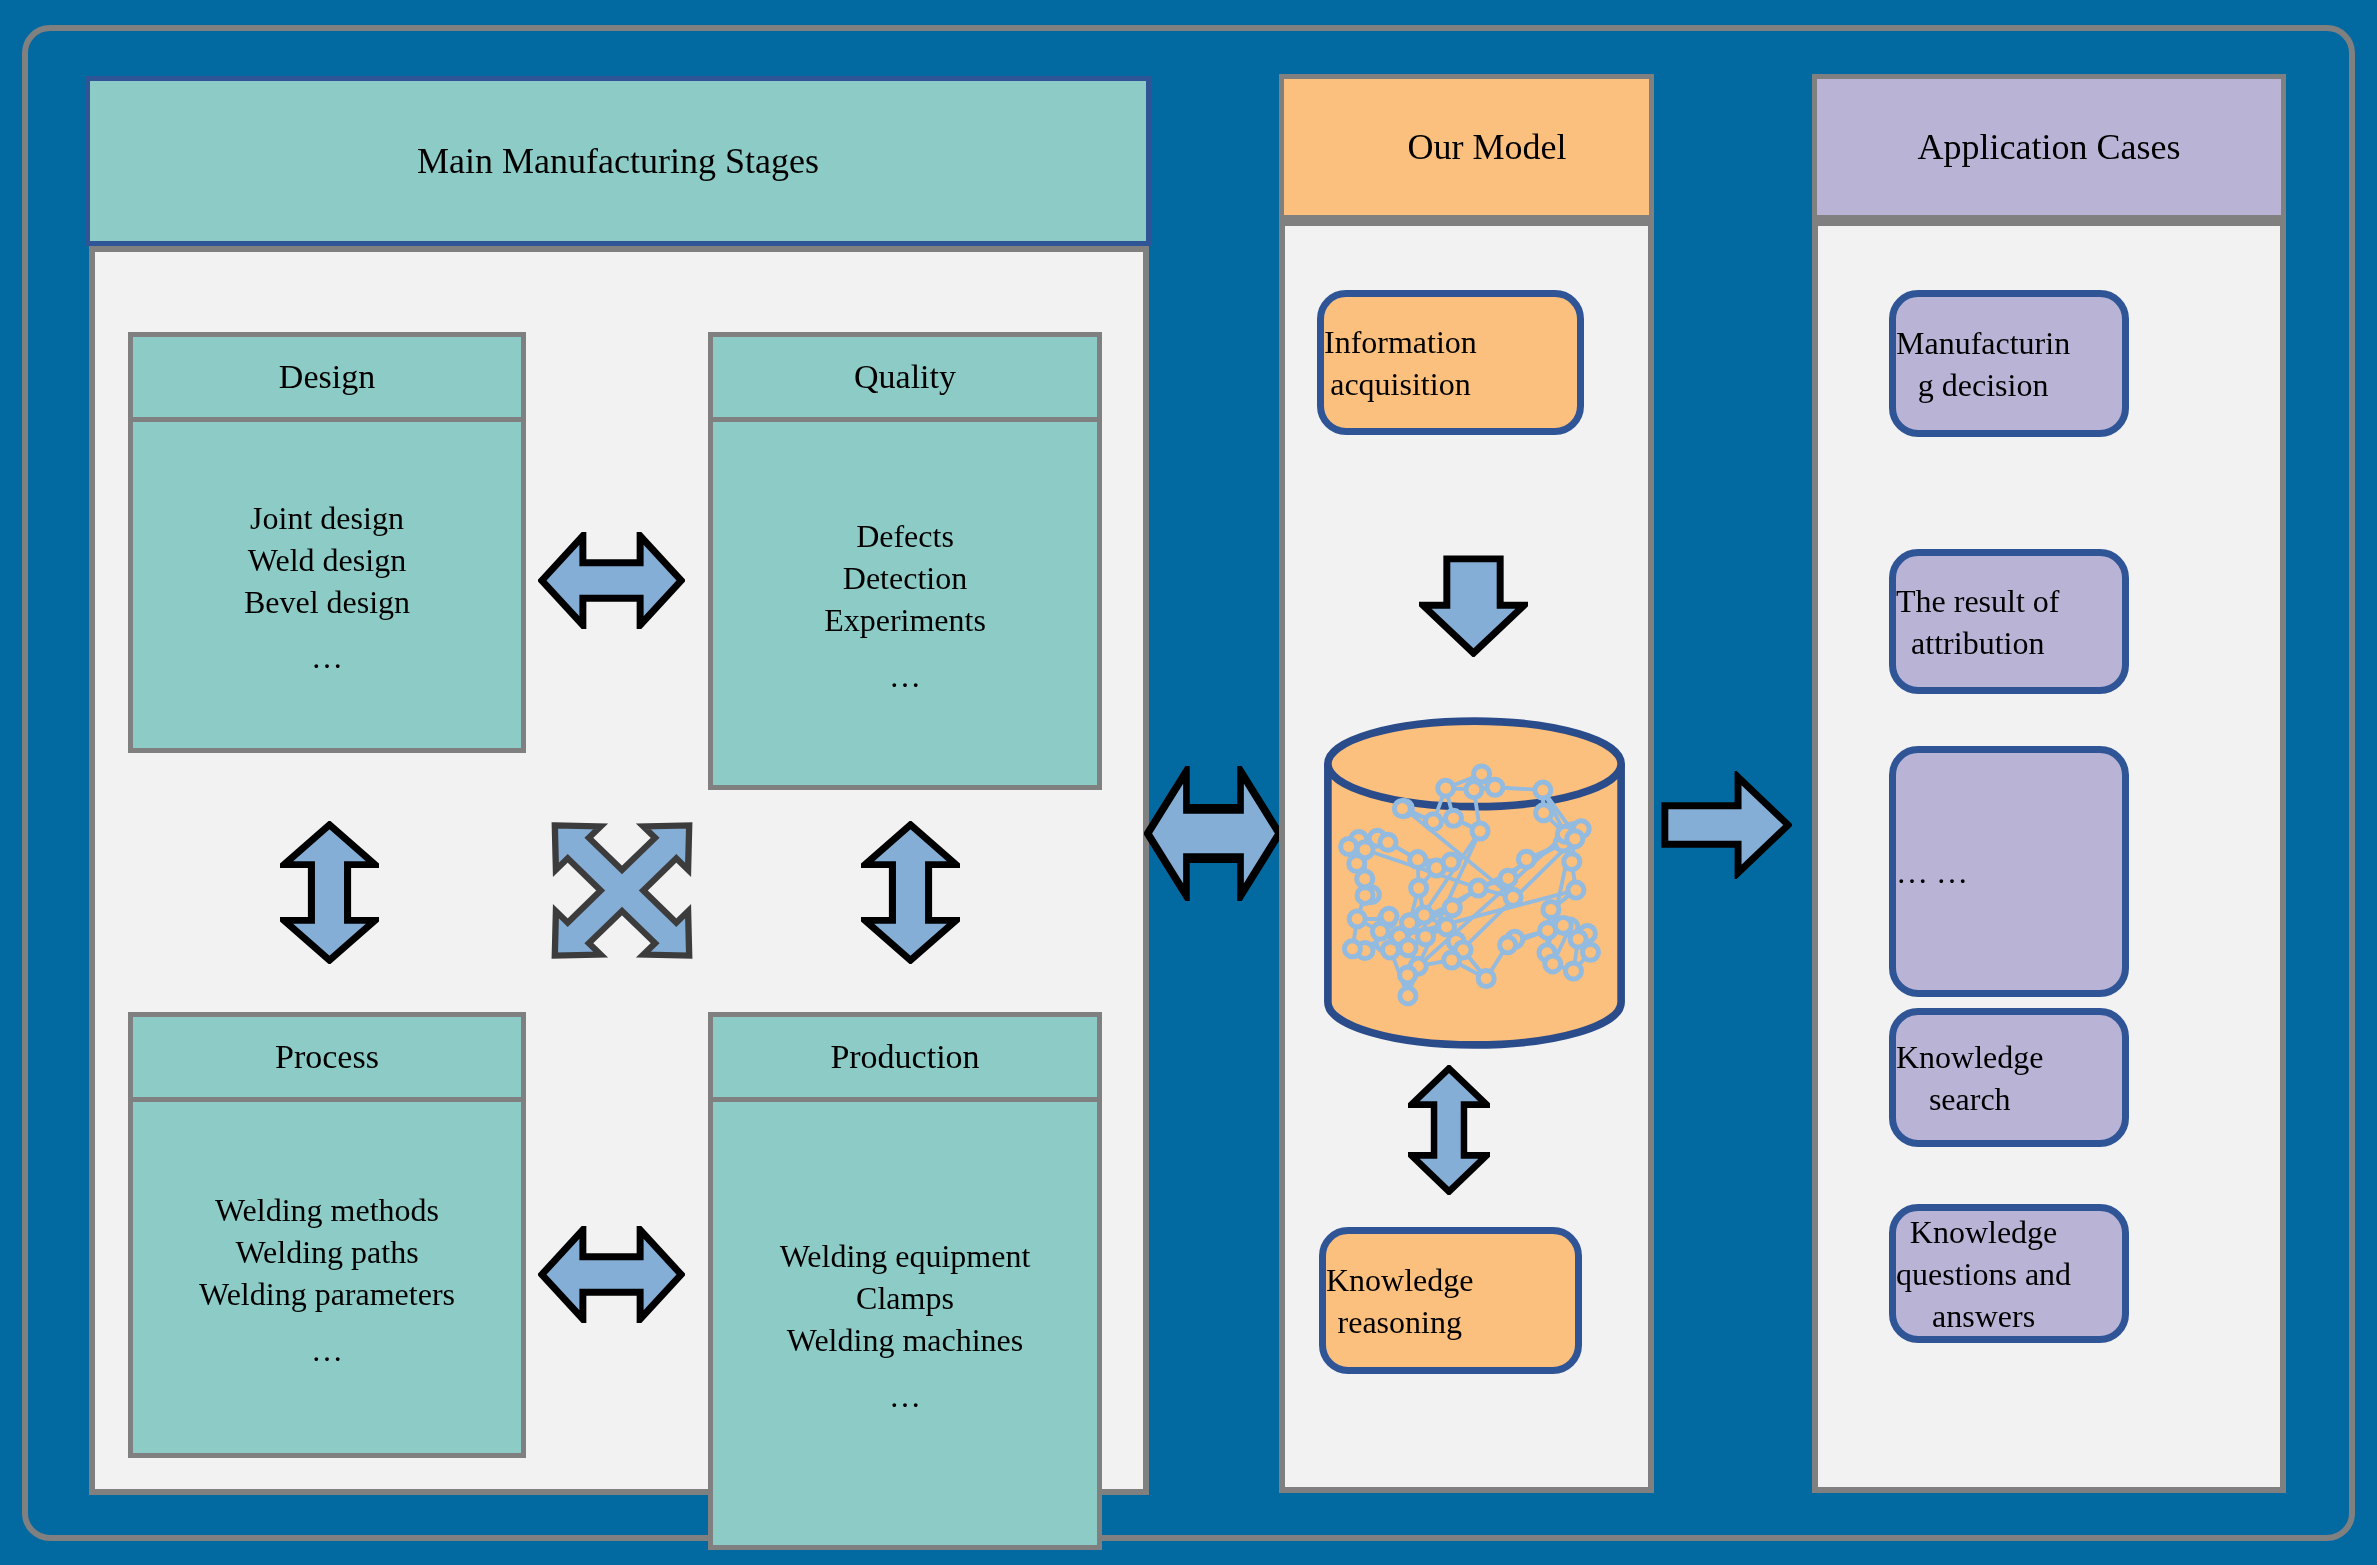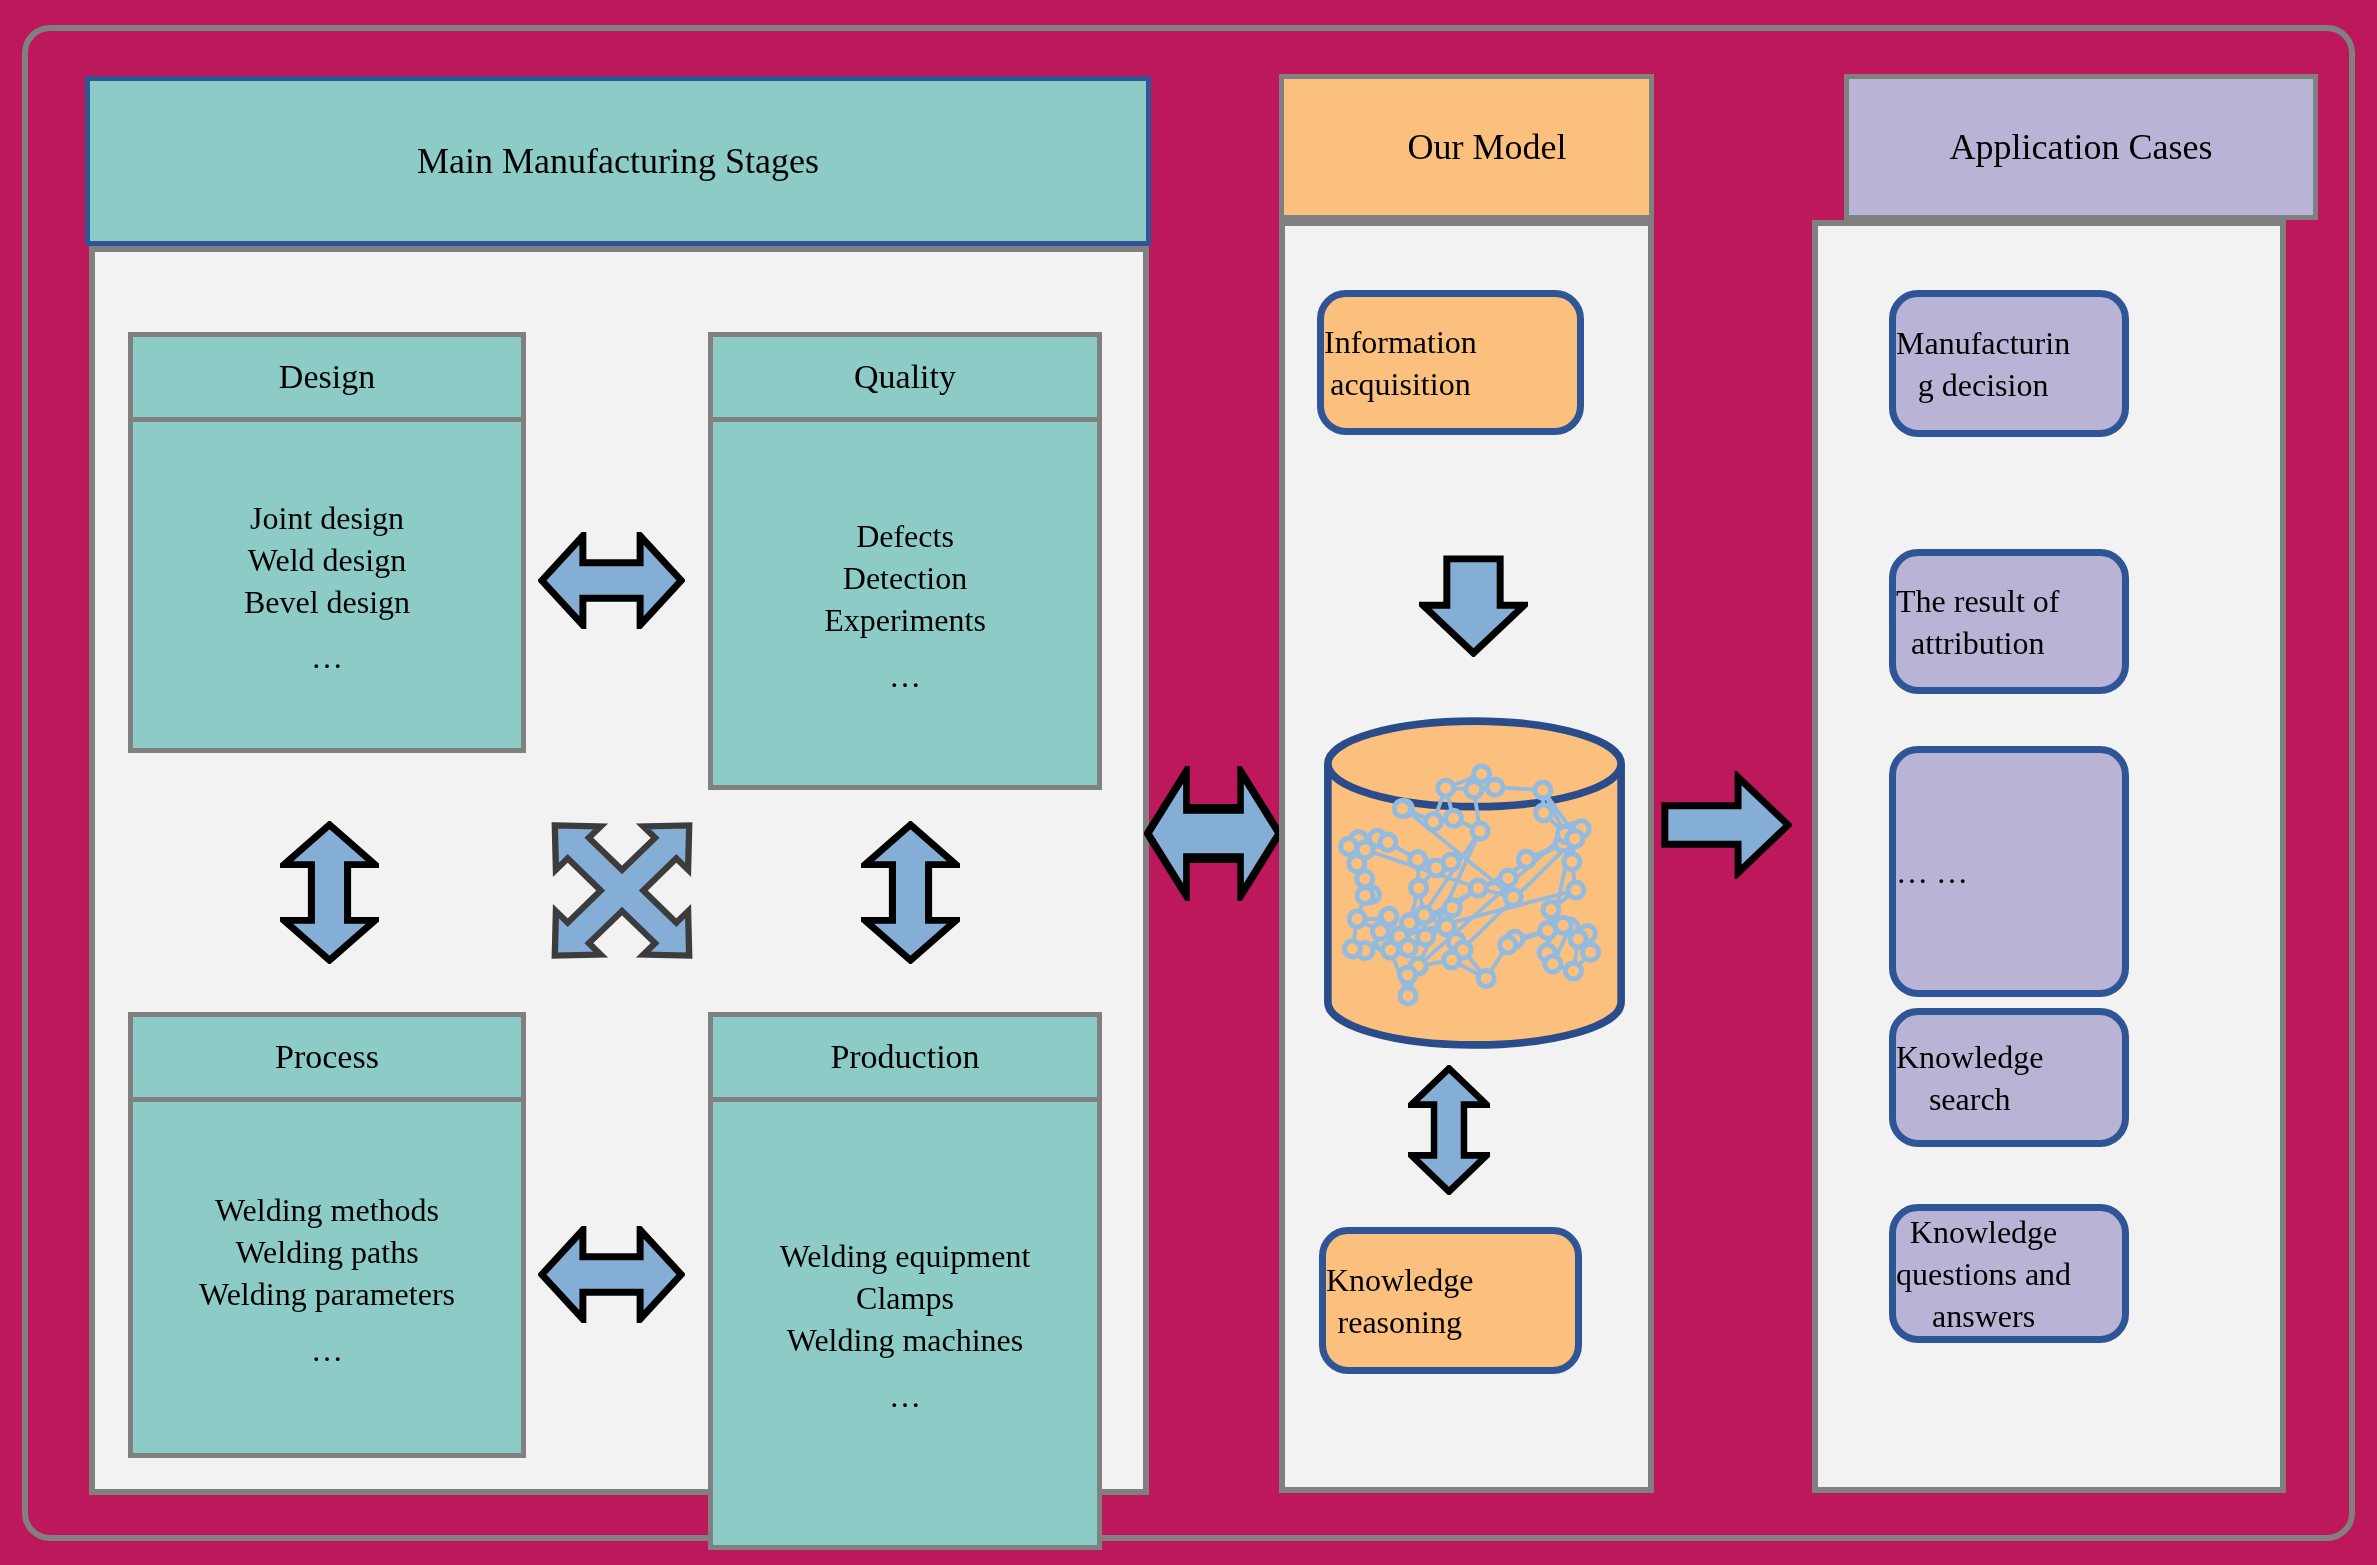--- a/index.html
+++ b/index.html
@@ -1,18 +1,18 @@
 <!DOCTYPE html>
 <html style="font-size:12.4px"><head>
 <meta charset="utf-8">
 <style>
   * { margin:0; padding:0; box-sizing:border-box; }
   html,body { background:#ffffff; }
   body { font-family:"Liberation Serif","DejaVu Serif",serif; color:#000; }
-  #canvas { position:relative; width:2377px; height:1565px; background:#be185d; overflow:hidden; }
+  #canvas { position:relative; width:2377px; height:1565px; background:#0369a1; overflow:hidden; }
 
   .frame { position:absolute; left:21.6px; top:25px; width:2333px; height:1516px;
            border:6.2px solid #808080; border-radius:28px; }
 
   .phead { position:absolute; display:flex; align-items:center; justify-content:center;
            text-align:center; }
   .phead.teal   { background:#8dccc6; border:5.4px solid #2f5597; }
   .phead.orange { background:#fbbf7e; border:5.4px solid #808080;padding-left:41px; }
   .phead.purple { background:#b9b3d6; border:5.4px solid #808080; }
   .phead span { font-size:36px; }
@@ -429,21 +429,21 @@
     <svg viewBox="0 0 126 190" preserveAspectRatio="none">
       <path d="M63,5 L121,58 L86,58 L86,132 L121,132 L63,185 L5,132 L40,132 L40,58 L5,58 Z" fill="#85aed6" stroke="#000" stroke-width="10"></path>
     </svg>
   </div>
 
   <div class="rbox orange" style="left:1319px;top:1227px;width:263px;height:147px;">
     <div class="lines">Knowledge
 reasoning</div>
   </div>
 
-  <div class="phead purple" style="left:1812px;top:74px;width:474px;height:146px;margin-left:32px;">
+  <div class="phead purple" style="left:1812px;top:74px;width:474px;height:146px;">
     <span>Application Cases</span>
   </div>
 
   <div class="pbody" style="left:1812px;top:220px;width:474px;height:1273px;"></div>
 
   <div class="rbox purple" style="left:1889px;top:549px;width:240px;height:145px;">
     <div class="lines">The result of
 attribution</div>
   </div>
 

